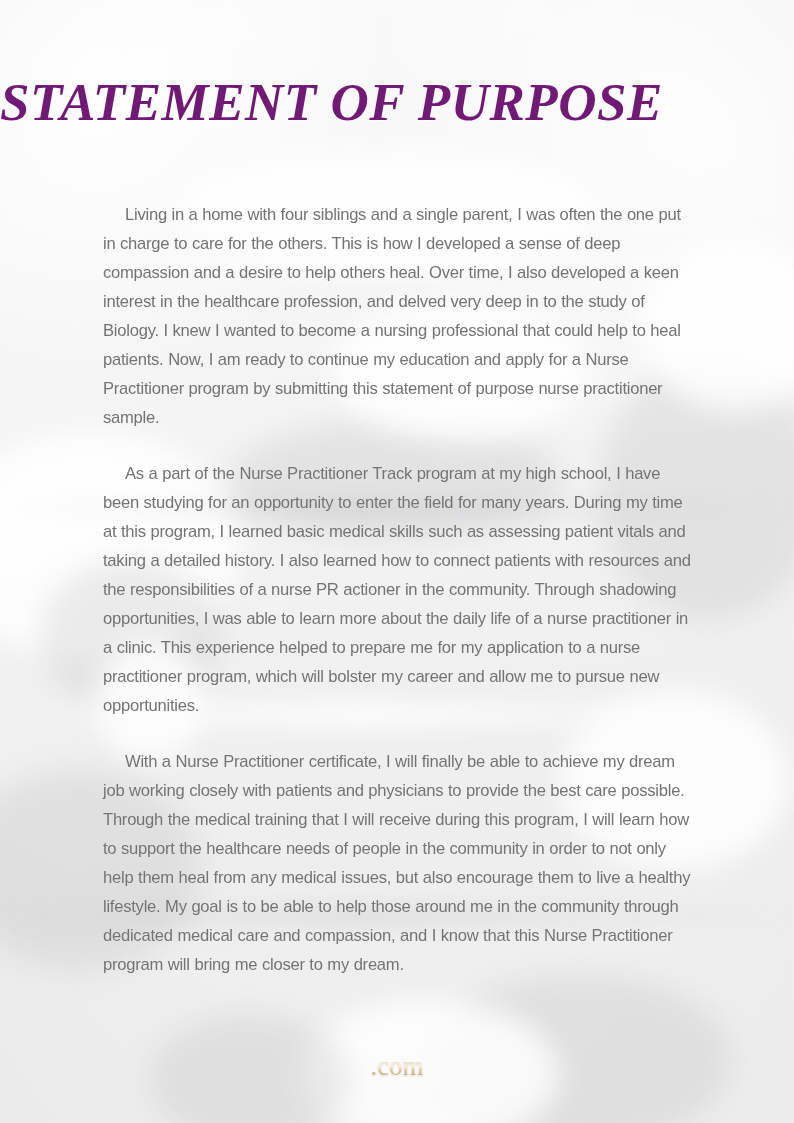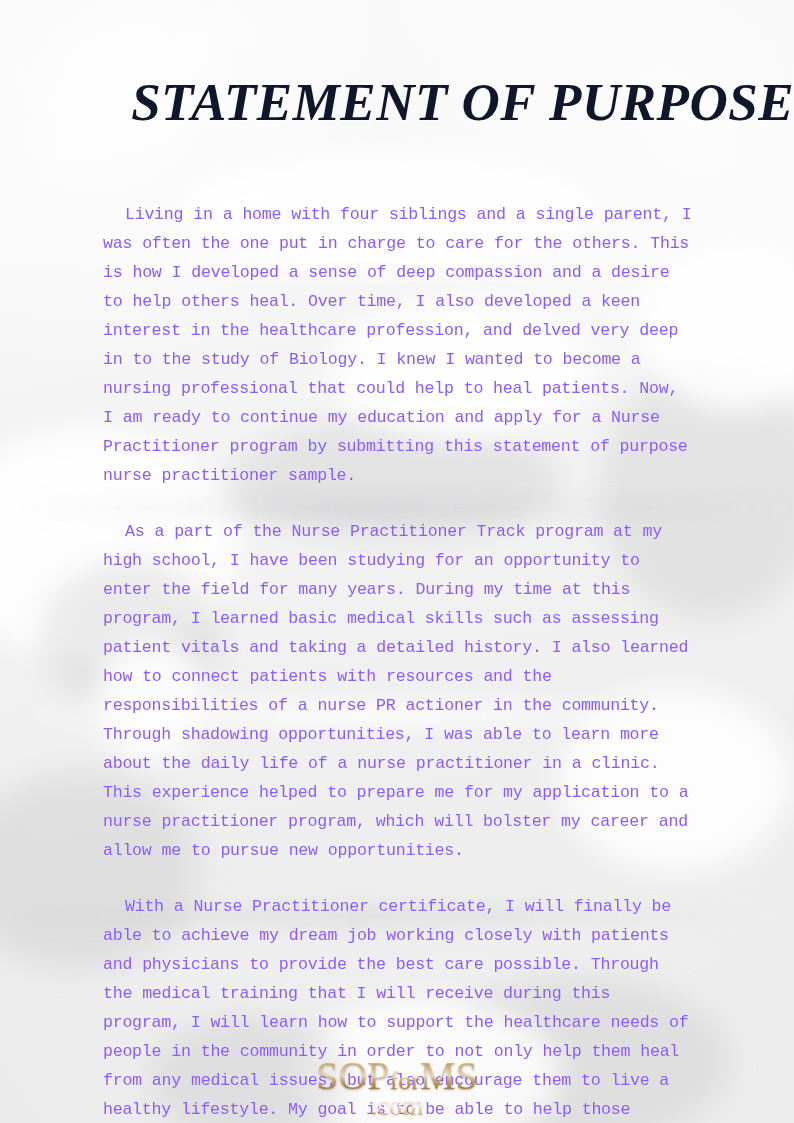--- a/index.html
+++ b/index.html
@@ -63,44 +63,44 @@
   #content {
     position: absolute;
     inset: 0;
   }
 
   .doc-title {
     position: absolute;
     left: 0;
     right: 0;
     top: 38px;
-    text-align: right;
+    text-align: left;
     font-family: "Liberation Serif", "DejaVu Serif", serif;
     font-weight: bold;
     font-style: italic;
     font-size: 53px;
     line-height: 57px;
     letter-spacing: 0.5px;
-    color: #0f172a;
+    color: #701a75;
     text-shadow: 0 1px 0 rgba(255,255,255,0.65);
   }
   .doc-title .t-line { display: block; white-space: nowrap; }
 
   #body-text {
     position: absolute;
     left: 103px;
     top: 200px;
     width: 592px;
   }
 
   .para {
-    font-family: Liberation Mono, monospace;
+    font-family: Liberation Sans, sans-serif;
     font-size: 16.6px;
     line-height: 29px;
-    color: #8b5cf6;
+    color: #737373;
     text-indent: 22px;
     margin: 0 0 27px 0;
     text-align: left;
     letter-spacing: -0.25px;
     word-spacing: 0.3px;
     text-shadow: 0 0 1px rgba(255,255,255,0.35);
   }
   .para:last-child { margin-bottom: 12px; }
 
   
@@ -189,18 +189,17 @@
       <span class="t-line">STATEMENT OF PURPOSE</span>
     </h1>
 
     <div id="body-text">
       <p class="para">Living in a home with four siblings and a single parent, I was often the one put in charge to care for the others. This is how I developed a sense of deep compassion and a desire to help others heal. Over time, I also developed a keen interest in the healthcare profession, and delved very deep in to the study of Biology. I knew I wanted to become a nursing professional that could help to heal patients. Now, I am ready to continue my education and apply for a Nurse Practitioner program by submitting this statement of purpose nurse practitioner sample.</p>
       <p class="para">As a part of the Nurse Practitioner Track program at my high school, I have been studying for an opportunity to enter the field for many years. During my time at this program, I learned basic medical skills such as assessing patient vitals and taking a detailed history. I also learned how to connect patients with resources and the responsibilities of a nurse PR actioner in the community. Through shadowing opportunities, I was able to learn more about the daily life of a nurse practitioner in a clinic. This experience helped to prepare me for my application to a nurse practitioner program, which will bolster my career and allow me to pursue new opportunities.</p>
       <p class="para">With a Nurse Practitioner certificate, I will finally be able to achieve my dream job working closely with patients and physicians to provide the best care possible. Through the medical training that I will receive during this program, I will learn how to support the healthcare needs of people in the community in order to not only help them heal from any medical issues, but also encourage them to live a healthy lifestyle. My goal is to be able to help those around me in the community through dedicated medical care and compassion, and I know that this Nurse Practitioner program will bring me closer to my dream.</p>
     </div>
 
     <div id="logo">
-      <span class="logo-main"><span>SOP</span><span class="small">for</span><span>MS</span></span>
       <span class="logo-sub">.com</span>
     </div>
 
   </div>
 </div>
 
 </body></html>

